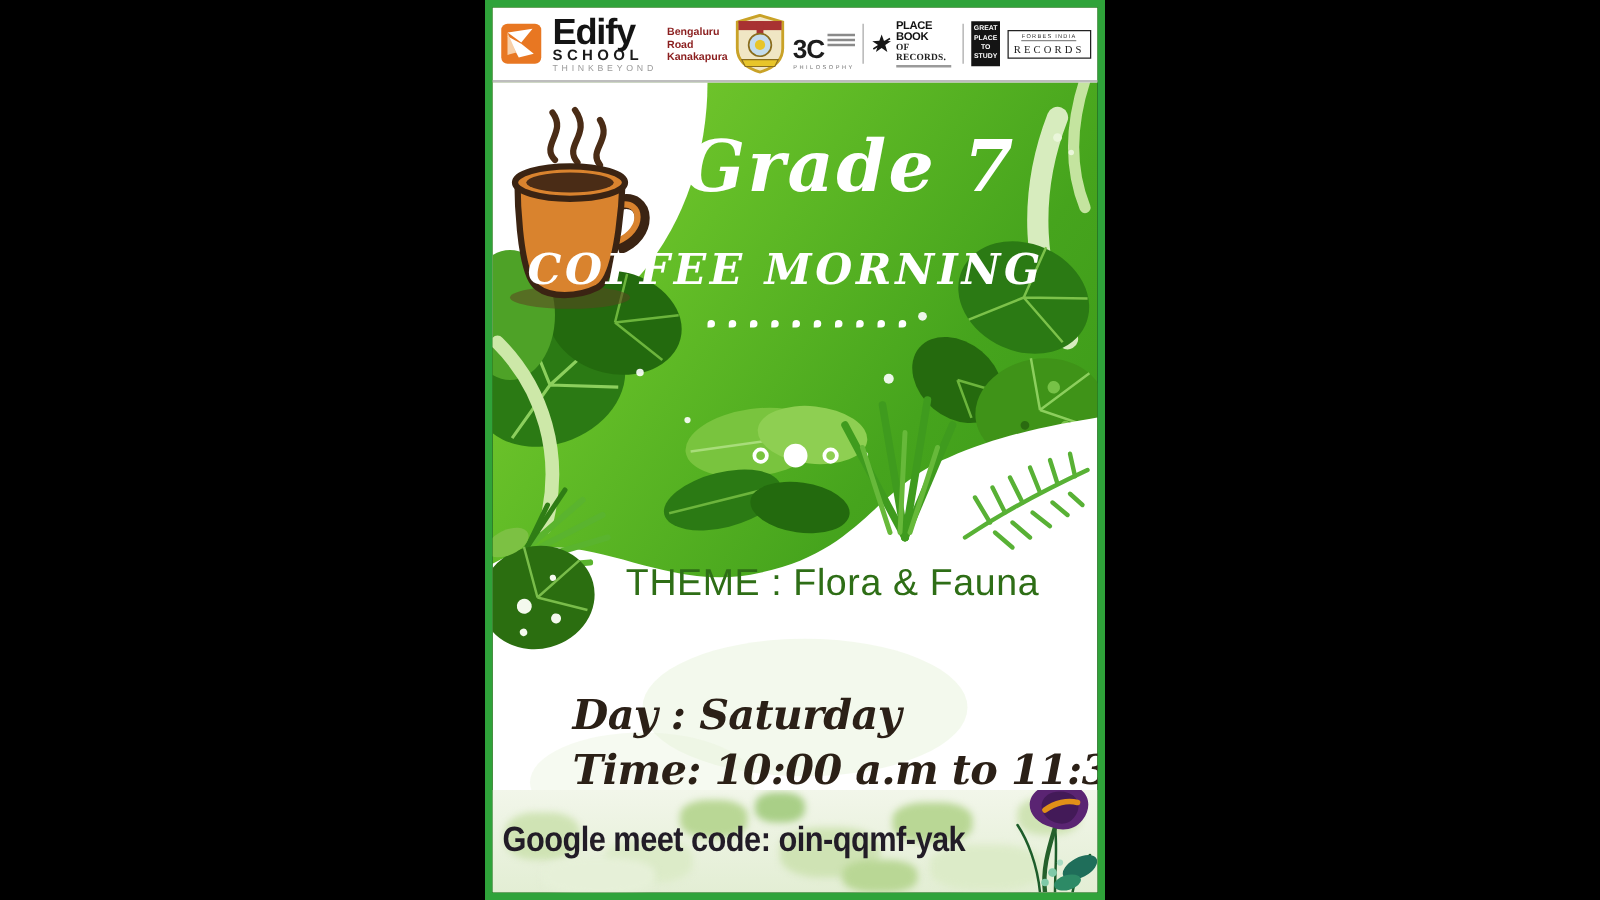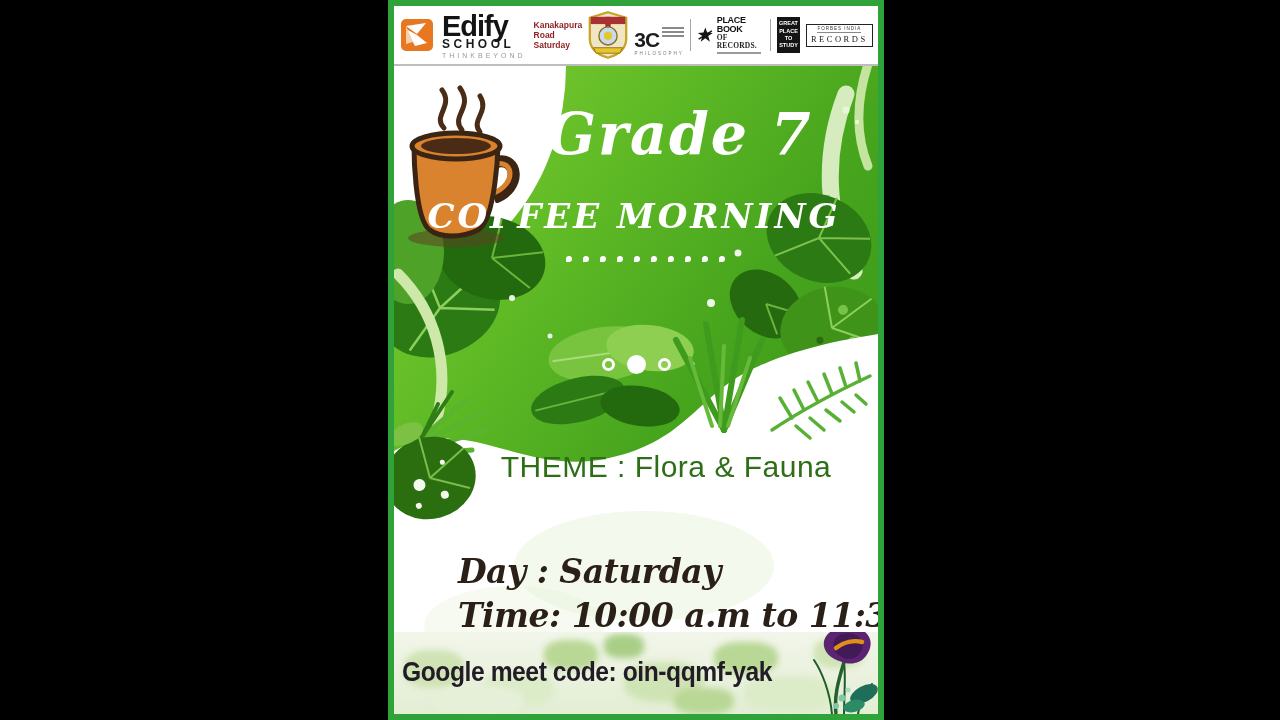--- a/index.html
+++ b/index.html
@@ -46,21 +46,21 @@
               padding-bottom:1px; margin-bottom:2px; }
   .marq-main { font-size:8.5px; color:#1a1a1a; letter-spacing:2.5px; font-family:"Liberation Serif", serif; }
 
   
   .white-corner { position:absolute; top:60px; left:0; width:172px; height:212px;
                   background:#fff; border-bottom-right-radius:100% 100%; z-index:1; }
   .cup { position:absolute; left:-2px; top:64px; width:128px; height:182px; z-index:5; }
   .grade-title { position:absolute; top:94px; left:128px; width:316px; text-align:center;
                  font-family:"DejaVu Serif", serif; font-style:italic; font-weight:bold;
                  font-size:57px; color:#fff; letter-spacing:2px; z-index:6; }
-  .event-title { position:absolute; top:190px; left:28px; width:424px; text-align:center;
+  .event-title { position:absolute; top:190px; left:28px; width:424px; 
                  font-family:"DejaVu Serif", serif; font-style:italic; font-weight:bold;
                  font-size:34px; color:#fff; letter-spacing:3px; z-index:6; }
   .dotrow { position:absolute; top:250px; left:172px; display:flex; gap:11px; z-index:6; }
   .dotrow span { width:6px; height:6px; background:#fff; border-radius:50% 50% 50% 0; }
   .carousel { position:absolute; top:349px; left:208px; display:flex; gap:12px;
               align-items:center; z-index:6; }
   .c-ring { width:13px; height:13px; border:3px solid #fff; border-radius:50%; }
   .c-dot { width:19px; height:19px; background:#fff; border-radius:50%; }
 
   svg.layer { position:absolute; left:0; top:0; width:484px; height:708px; }
@@ -95,22 +95,22 @@
         <path d="M6 8 L26 5 L17 16 Z" fill="#fff"></path>
         <path d="M6 11 L15 28 L27 25 L17 17 Z" fill="#fff"></path>
         <path d="M6 8 L6 26 L13 24 Z" fill="#f7cfa8"></path>
       </svg>
       <div class="brand">
         <span class="brand-name">Edify</span>
         <span class="brand-school">SCHOOL</span>
         <span class="brand-tagline">THINKBEYOND</span>
       </div>
       <div class="loc">
-        <span>Kanakapura Road</span>
-        <span>Saturday</span>
+        <span>Bengaluru Road</span>
+        <span>Kanakapura</span>
       </div>
       <svg class="crest" viewBox="0 0 44 52">
         <path d="M22 1 L42 7 V30 C42 42 32 48 22 51 C12 48 2 42 2 30 V7 Z" fill="#f0e6c4" stroke="#c9a227" stroke-width="2.5"></path>
         <rect x="3" y="6" width="38" height="8" fill="#a83232"></rect>
         <rect x="19" y="6" width="6" height="22" fill="#a83232"></rect>
         <circle cx="22" cy="27" r="10" fill="#c4dcec" stroke="#8a6d1d" stroke-width="1.5"></circle>
         <circle cx="22" cy="27" r="4.5" fill="#e8c52a"></circle>
         <path d="M6 40 H38 L35 46 H9 Z" fill="#e8c52a" stroke="#8a6d1d" stroke-width="1"></path>
       </svg>
       <div class="threec">

